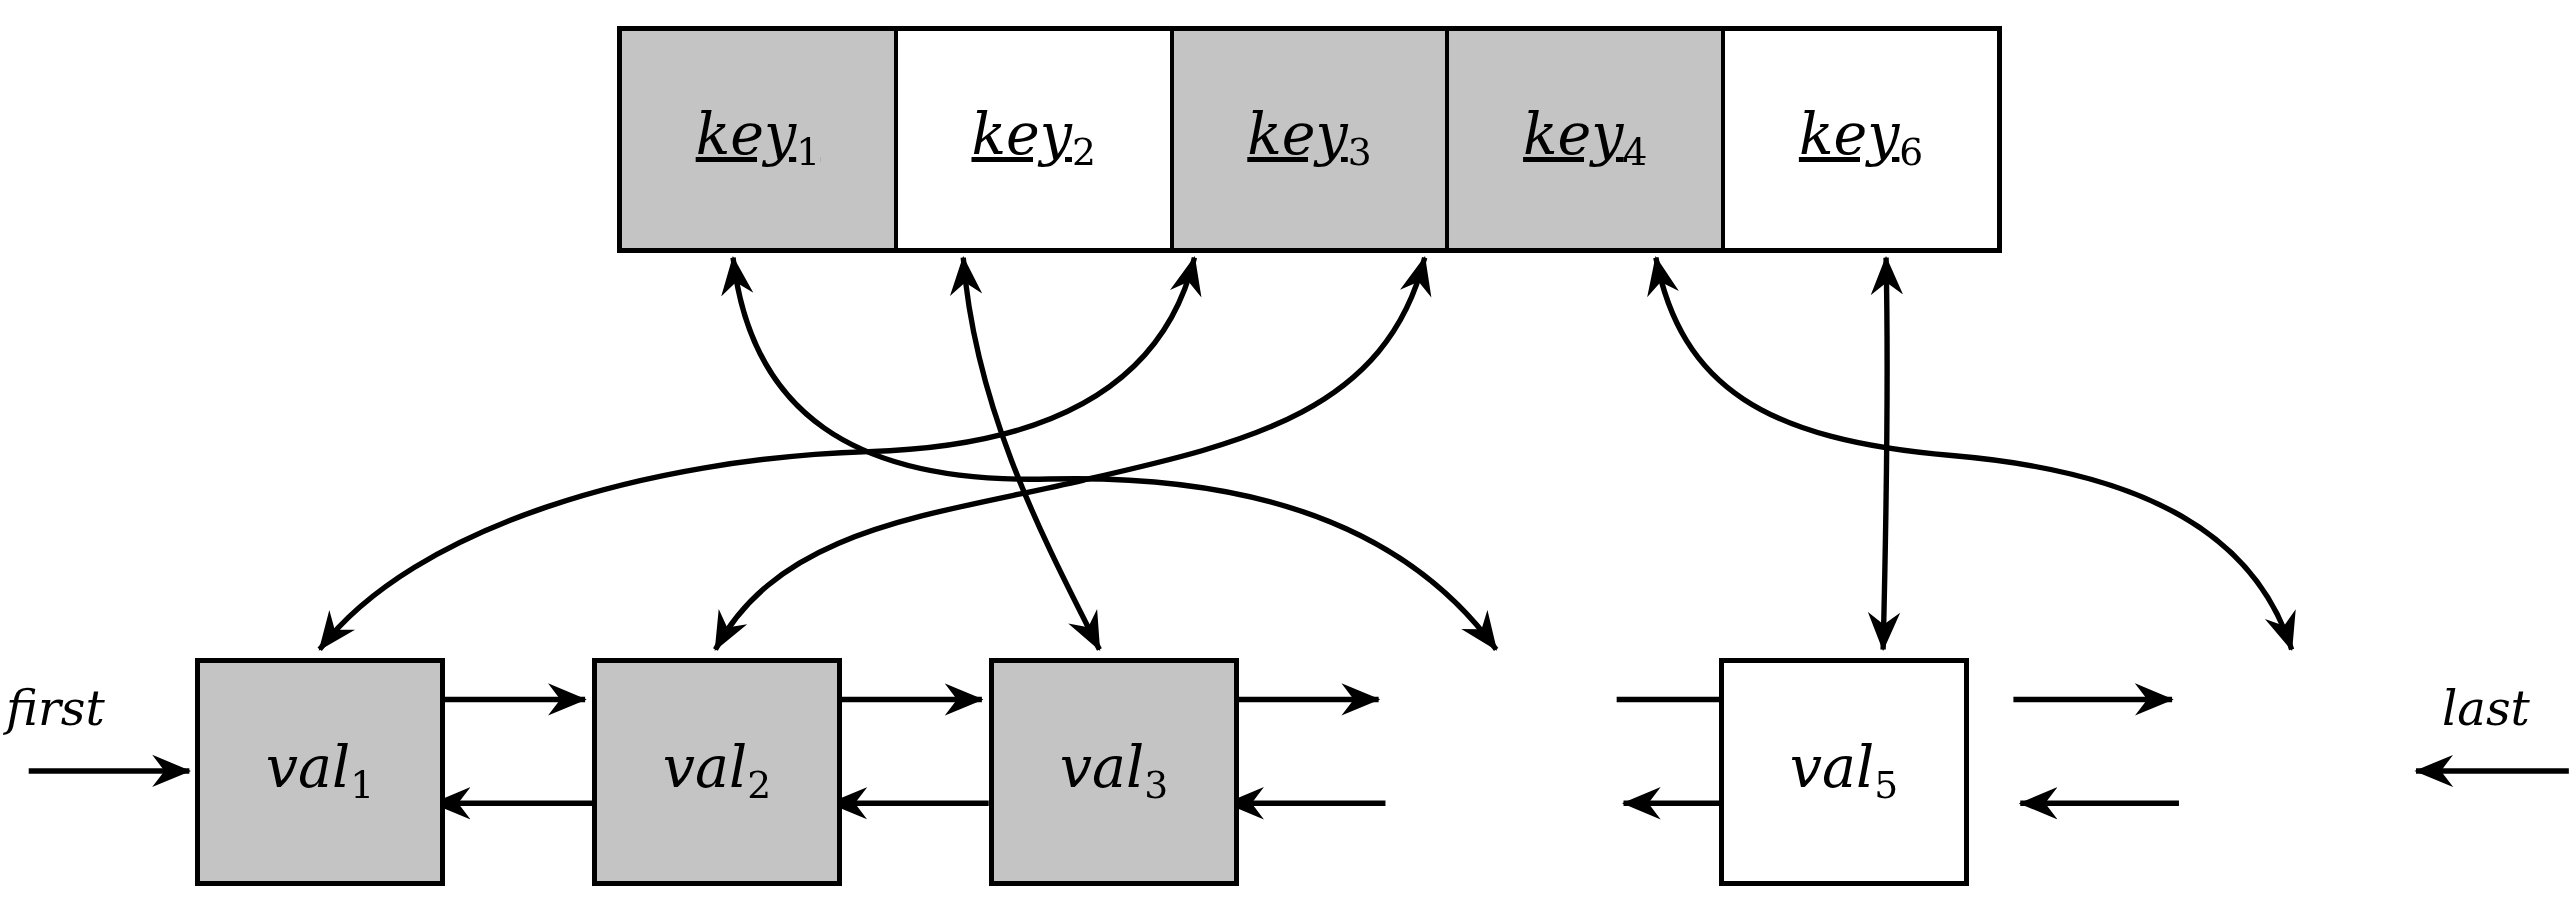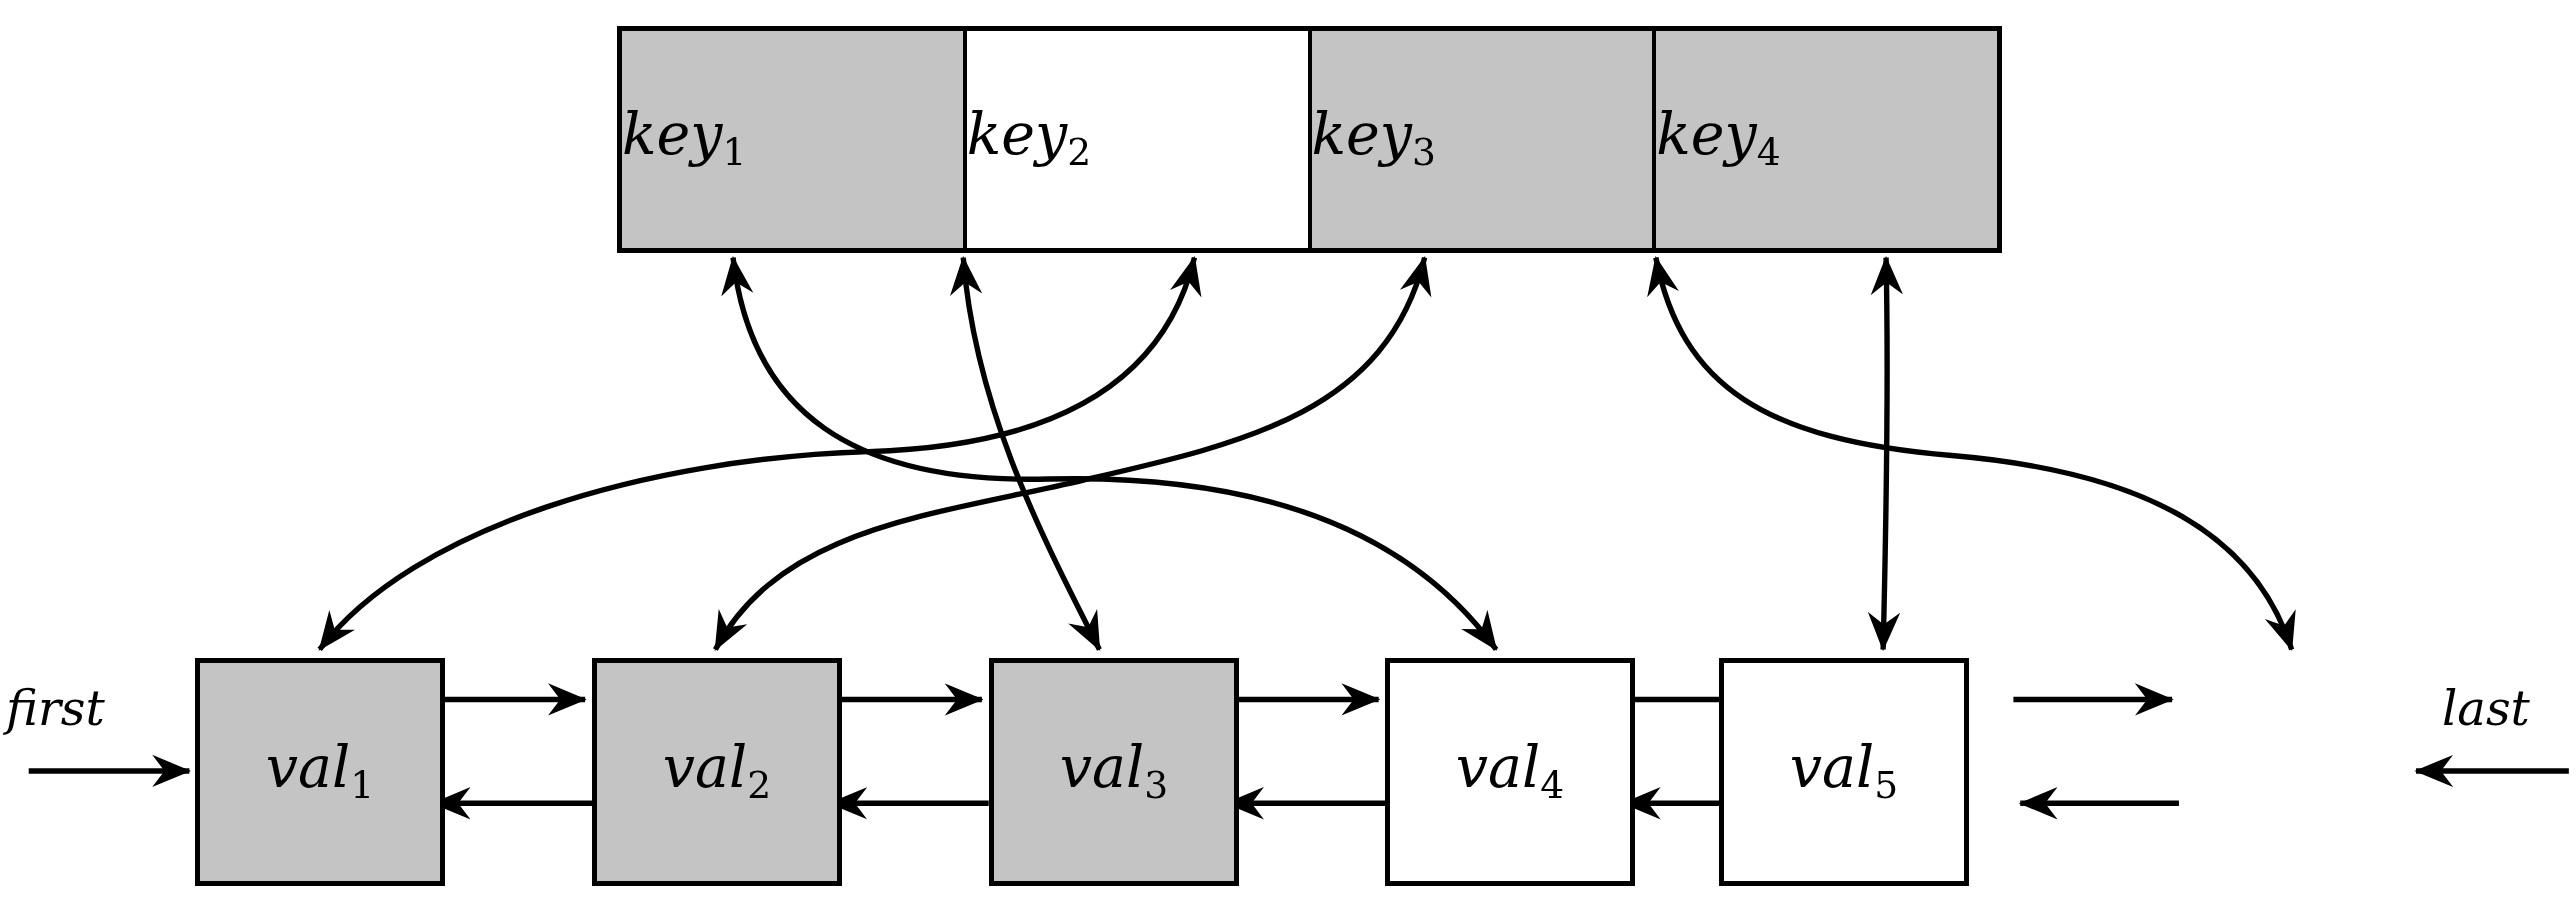--- a/index.html
+++ b/index.html
@@ -4,21 +4,21 @@
 <style>
   html,body{margin:0;padding:0;background:#ffffff;}
   .canvas{position:relative;width:2576px;height:913px;background:#ffffff;
           font-family:"DejaVu Serif", serif;overflow:hidden;}
   .wires{position:absolute;left:0;top:0;width:2576px;height:913px;}
 
   
   .key-array{position:absolute;left:617px;top:25.5px;width:1385px;height:227px;
              display:flex;border:5.9px solid #000;box-sizing:border-box;background:#fff;}
   .key-cell{flex:1 1 0;border-right:4.9px solid #000;display:flex;align-items:center;
-            justify-content:flex-start;background:#ffffff;box-sizing:border-box;}
+            justify-content:center;background:#ffffff;box-sizing:border-box;text-decoration:underline;}
   .key-cell:last-child{border-right:none;}
 
   
   .val-box{position:absolute;top:658px;width:250px;height:228px;border:5.9px solid #000;
            box-sizing:border-box;background:#ffffff;display:flex;align-items:center;
            justify-content:center;}
 
   .shaded{background:var(--shaded,#c4c4c4) !important;}
 
   .lbl{font-style:italic;font-size:57px;color:#000;line-height:1;white-space:nowrap;}
@@ -73,33 +73,33 @@
     </div>
     <div class="key-cell">
       <span class="lbl"><span>key</span><sub>2</sub></span>
     </div>
     <div class="key-cell shaded">
       <span class="lbl"><span>key</span><sub>3</sub></span>
     </div>
     <div class="key-cell shaded">
       <span class="lbl"><span>key</span><sub>4</sub></span>
     </div>
+    <div class="key-cell">
+      <span class="lbl"><span>key</span><sub>6</sub></span>
+    </div>
   </div>
 
   <div class="val-box shaded" style="left:195px">
     <span class="lbl"><span>val</span><sub>1</sub></span>
   </div>
   <div class="val-box shaded" style="left:592px">
     <span class="lbl"><span>val</span><sub>2</sub></span>
   </div>
   <div class="val-box shaded" style="left:989px">
     <span class="lbl"><span>val</span><sub>3</sub></span>
-  </div>
-  <div class="val-box" style="left:1385px">
-    <span class="lbl"><span>val</span><sub>4</sub></span>
   </div>
   <div class="val-box" style="left:1719px">
     <span class="lbl"><span>val</span><sub>5</sub></span>
   </div>
 
   <div class="ptr-label ptr-first">first</div>
   <div class="ptr-label ptr-last">last</div>
 
 </div>
 

